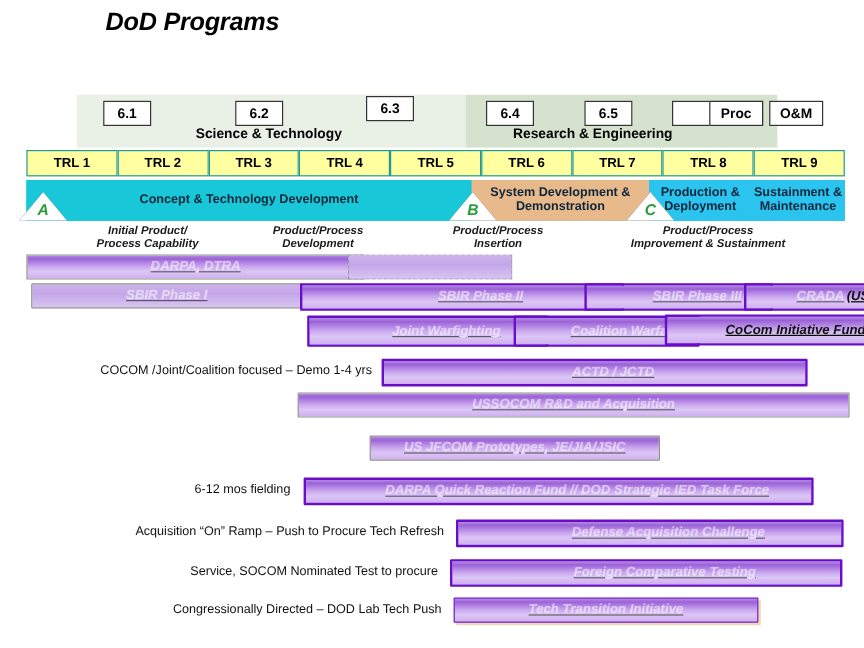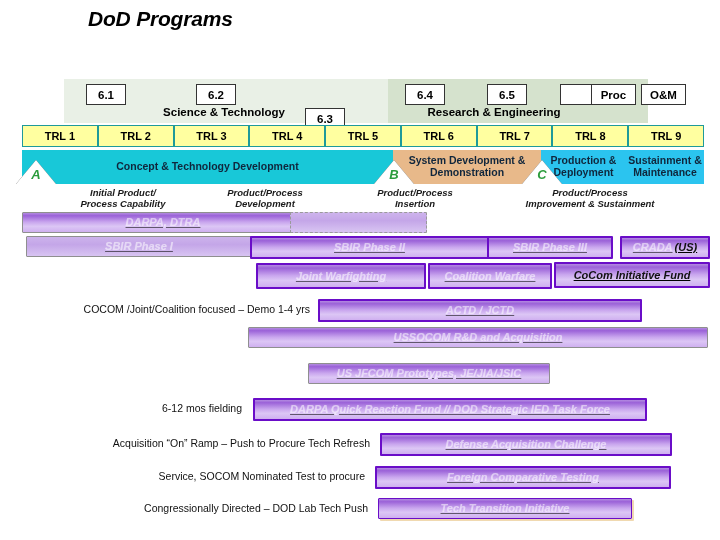--- a/index.html
+++ b/index.html
@@ -45,21 +45,21 @@
   .cap{position:absolute;font-size:9.5px;font-style:italic;font-weight:bold;color:#1a1a1a;text-align:center;line-height:1.2;}
 
   
   .pbar{position:absolute;height:19px;border-radius:1px;
     background:linear-gradient(to bottom,#b38be0 0%,#9b62d8 14%,#c9a6ee 48%,#dcc6f5 70%,#cfb0f0 100%);
     display:flex;align-items:center;justify-content:center;
     font-size:11px;font-weight:bold;font-style:italic;line-height:1;text-decoration:underline;}
   .pbar .lbl{color:#ffffff;opacity:.55;text-shadow:0 0 1px rgba(255,255,255,.5);white-space:nowrap;}
   .pbar .lbl-dark{color:#111;opacity:1;text-shadow:none;font-style:italic;}
   .b-grey{border:1.6px solid #8f8f8f;}
-  .b-purple{border:2px solid #6a0dc8;}
+  .b-purple{border:2px solid #6a0dc8;padding-left:31px;}
   .b-dash{border:1.4px dashed #9a9a9a;}
   .b-tan{border:1.6px solid #6a0dc8;box-shadow:2px 2px 0 #f0d9b0;}
   .pbar.pale{background:linear-gradient(to bottom,#cdb3ec 0%,#c4a6e8 40%,#d8c4f2 100%);}
 
   
   .side{position:absolute;font-size:10.5px;color:#111;text-align:right;white-space:nowrap;}
 </style>
 </head>
 <body>
 
@@ -69,21 +69,21 @@
     <span class="l2">DoD Programs</span>
   </div>
 
   <div class="budget-band">
     <div class="bg-st"></div>
     <div class="bg-re"></div>
     <div class="bg-wh"></div>
 
     <div class="budget-box" style="left:22px;width:38px;">6.1</div>
     <div class="budget-box" style="left:132px;width:38px;">6.2</div>
-    <div class="budget-box" style="left:241px;width:38px;top:1px;margin-top:28px;">6.3</div>
+    <div class="budget-box" style="left:241px;width:38px;top:1px;">6.3</div>
     <div class="budget-box" style="left:341px;width:38px;">6.4</div>
     <div class="budget-box" style="left:423px;width:38px;">6.5</div>
     <div class="budget-box" style="left:496px;width:38px;padding-left:36px;">6.7</div>
     <div class="budget-box" style="left:527px;width:43px;">Proc</div>
     <div class="budget-box" style="left:577px;width:43px;">O&amp;M</div>
 
     <div class="band-label" style="left:60px;width:200px;">Science &amp; Technology</div>
     <div class="band-label" style="left:330px;width:200px;">Research &amp; Engineering</div>
   </div>
 

